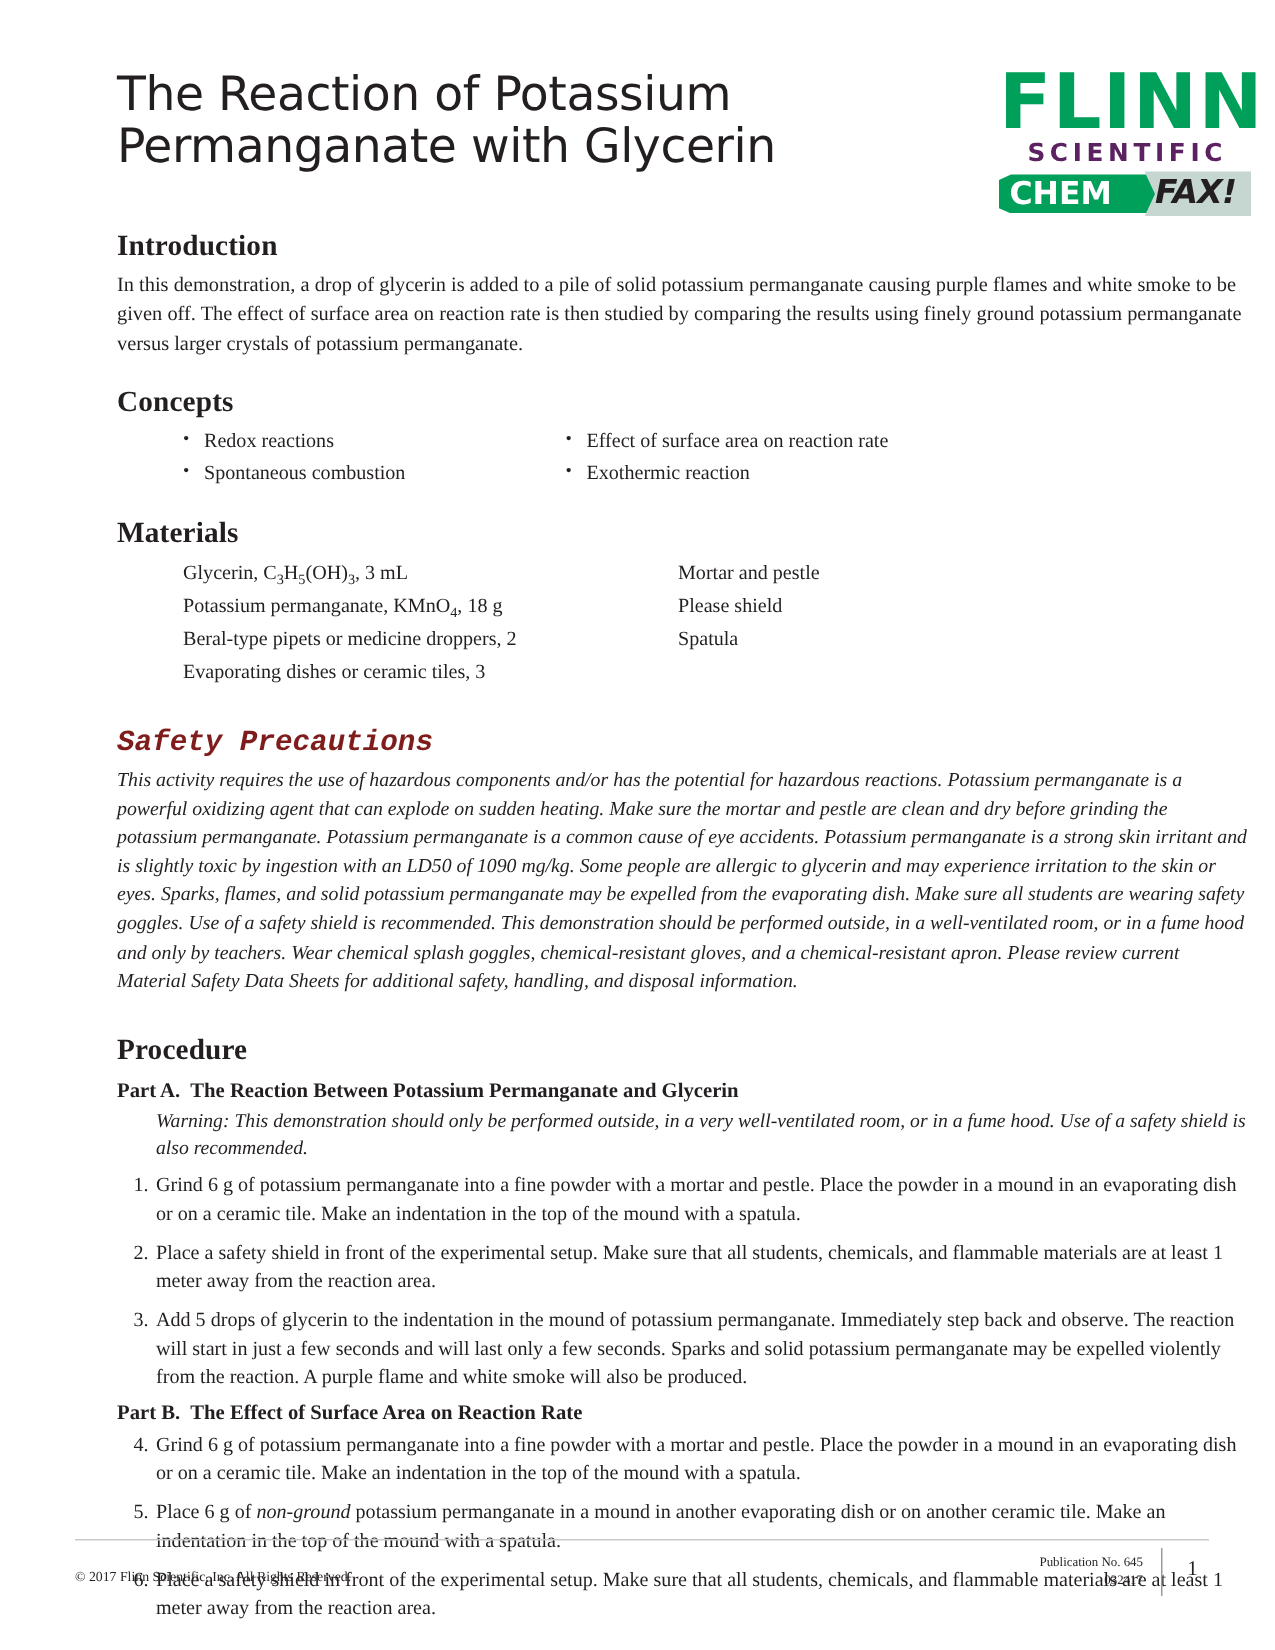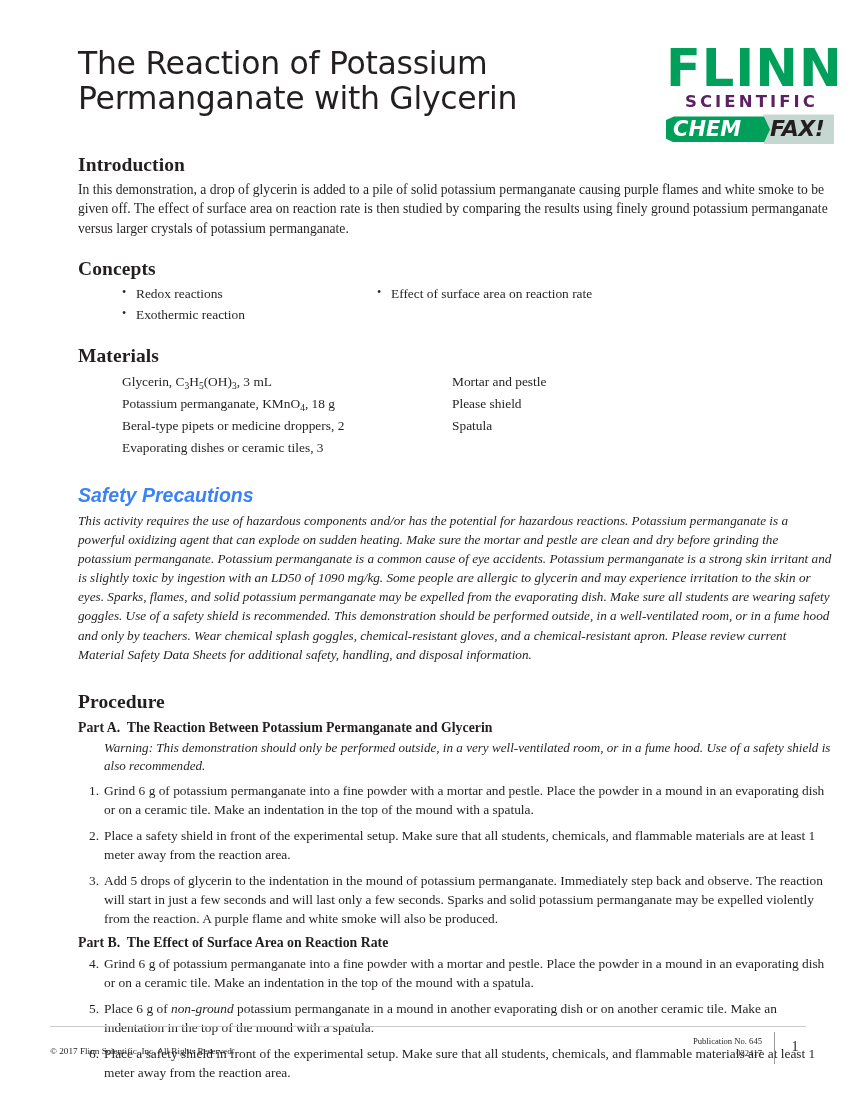--- a/index.html
+++ b/index.html
@@ -94,21 +94,20 @@
     left: 97px; top: 0px;
     width: 71px; height: 30px;
     background: #c6d7d2;
     clip-path: polygon(0 0, 100% 0, 100% 100%, 0 100%, 7px 50%);
   }
   .banner-chem {
     position: absolute;
     left: 7px; top: 4px;
     font-family: "DejaVu Sans", "Liberation Sans", sans-serif;
     font-weight: bold;
-    font-style: italic;
     font-size: 21px;
     color: #ffffff;
     letter-spacing: 0px;
     line-height: 22px;
   }
   .banner-fax {
     position: absolute;
     left: 104px; top: 3px;
     font-family: "DejaVu Sans", "Liberation Sans", sans-serif;
     font-weight: bold;
@@ -122,26 +121,26 @@
   
   h2.section-heading {
     font-family: "Liberation Serif", "DejaVu Serif", serif;
     font-weight: bold;
     font-size: 19.5px;
     margin: 0 0 4px 0;
     color: #231f20;
     letter-spacing: 0.1px;
   }
   h2.section-heading-italic {
-    font-family: Liberation Sans, sans-serif;
+    font-family: Liberation Mono, monospace;
     font-weight: bold;
     font-style: italic;
     font-size: 19.5px;
     margin: 0 0 4px 0;
-    color: #3b82f6;
+    color: #7f1d1d;
   }
 
   .intro-block { margin-top: 14px; }
   p.body-text {
     font-size: 13.6px;
     line-height: 1.42;
     margin: 0;
     text-align: left;
   }
 
@@ -312,20 +311,21 @@
     <div class="intro-block">
       <h2 class="section-heading">Introduction</h2>
       <p class="body-text">In this demonstration, a drop of glycerin is added to a pile of solid potassium permanganate causing purple flames and white smoke to be given off. The effect of surface area on reaction rate is then studied by comparing the results using finely ground potassium permanganate versus larger crystals of potassium permanganate.</p>
     </div>
 
     <div class="concepts-block">
       <h2 class="section-heading">Concepts</h2>
       <div class="concepts-grid">
         <div class="concept-item">Redox reactions</div>
         <div class="concept-item">Effect of surface area on reaction rate</div>
+        <div class="concept-item">Spontaneous combustion</div>
         <div class="concept-item">Exothermic reaction</div>
       </div>
     </div>
 
     <div class="materials-block">
       <h2 class="section-heading">Materials</h2>
       <div class="materials-grid">
         <div class="material-item">Glycerin, C<sub>3</sub>H<sub>5</sub>(OH)<sub>3</sub>, 3 mL</div>
         <div class="material-item">Mortar and pestle</div>
         <div class="material-item">Potassium permanganate, KMnO<sub>4</sub>, 18 g</div>

